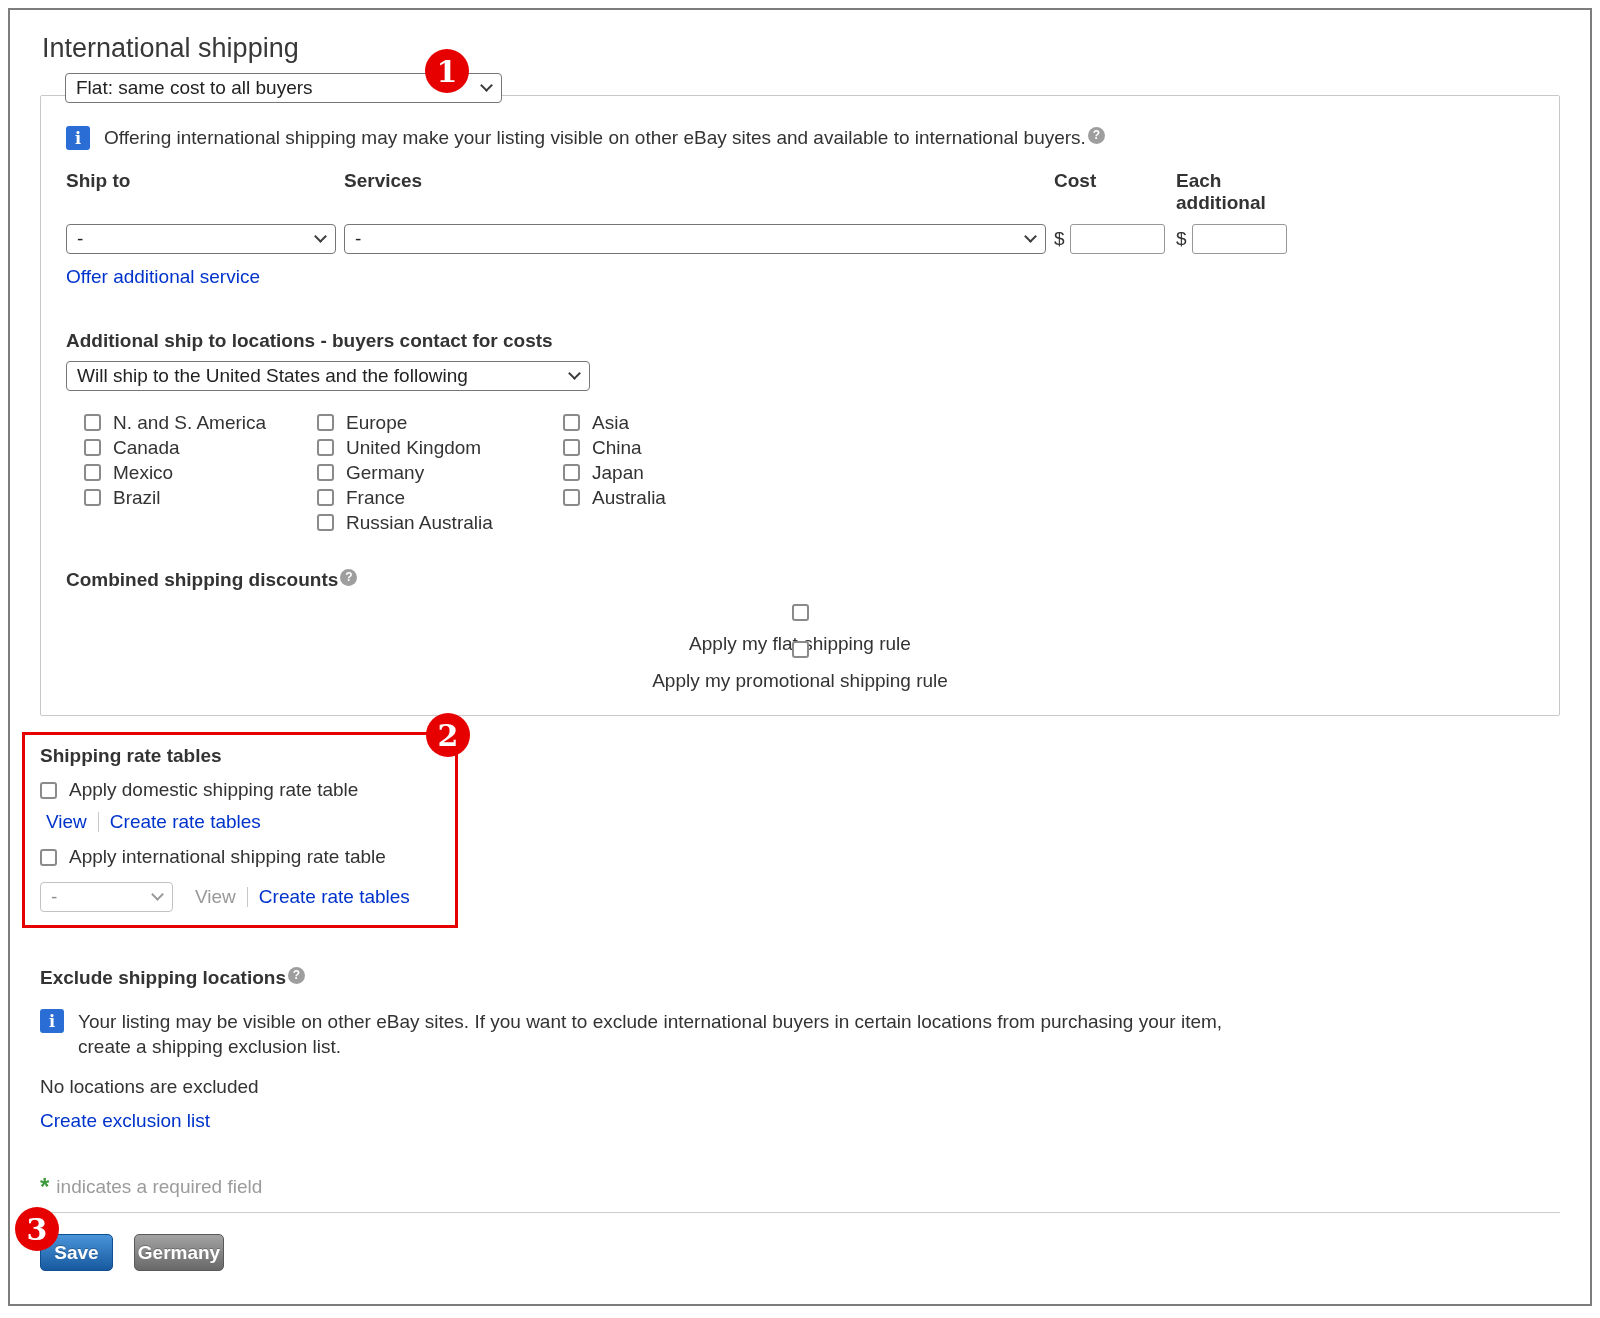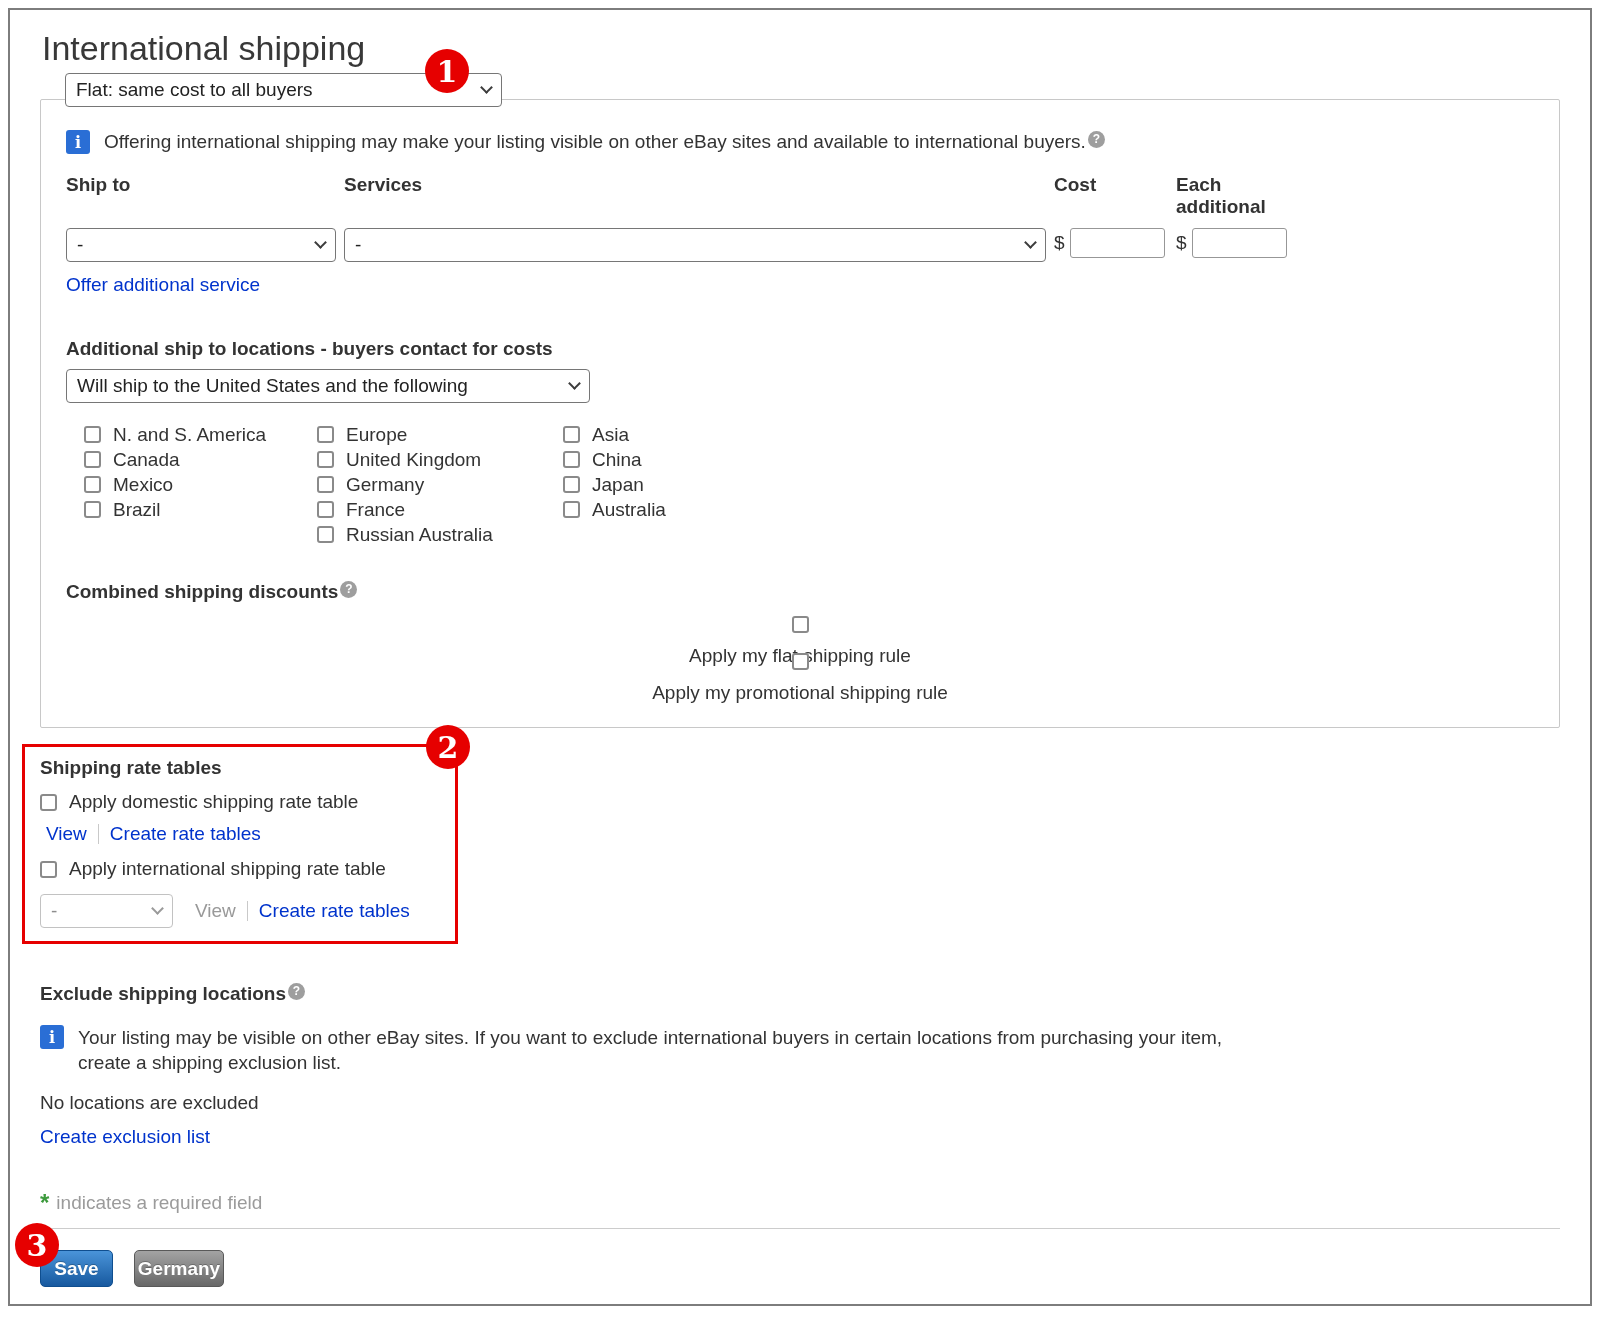--- a/index.html
+++ b/index.html
@@ -2,26 +2,26 @@
 <html><head>
 <meta charset="utf-8">
 <style>
   * { box-sizing: border-box; margin: 0; padding: 0; }
   html, body { width: 1600px; height: 1318px; background: #fff; }
   body { font-family: "Liberation Sans", sans-serif; color: #333; font-size: 19px; }
 
   .frame { margin: 8px; border: 2px solid #7d7d7d; height: 1298px; background: #fff; overflow: hidden; }
   .content { padding: 0 30px; position: relative; }
 
-  h1.page-title { font-size: 34px; font-weight: 400; color: #383838; margin-top: 23px; line-height: 31px; margin-bottom: 9px; margin-left: 2px; }
+  h1.page-title { font-size: 27px; font-weight: 400; color: #383838; margin-top: 23px; line-height: 31px; margin-bottom: 9px; margin-left: 2px; }
 
   
   .sel { display: inline-flex; align-items: center; justify-content: space-between;
          height: 30px; border: 1px solid #767676; border-radius: 4px; background: #fff;
-         padding: 16px 10px; font-size: 19px; color: #222; cursor: pointer; }
+         padding: 8px 10px; font-size: 19px; color: #222; cursor: pointer; }
   .chev { width: 9px; height: 9px; border-right: 2px solid #3c3c3c; border-bottom: 2px solid #3c3c3c;
           transform: rotate(45deg); margin-left: 10px; margin-top: -5px; flex: 0 0 auto; }
   .sel.disabled { border-color: #c2c2c2; color: #8d8d8d; }
   .sel.disabled .chev { border-color: #9a9a9a; }
 
   .txt-input { height: 30px; border: 1px solid #979797; border-radius: 3px; background: #fff;
                font-size: 19px; padding: 0 6px; font-family: "Liberation Sans", sans-serif; }
 
   .badge { position: absolute; width: 44px; height: 44px; border-radius: 50%; background: #e60000;
            color: #fff; font-family: "DejaVu Serif", serif; font-weight: 700; font-size: 30px;

